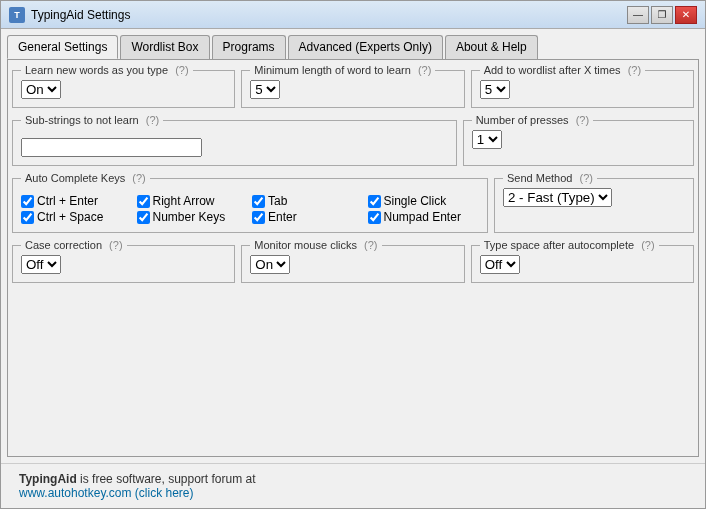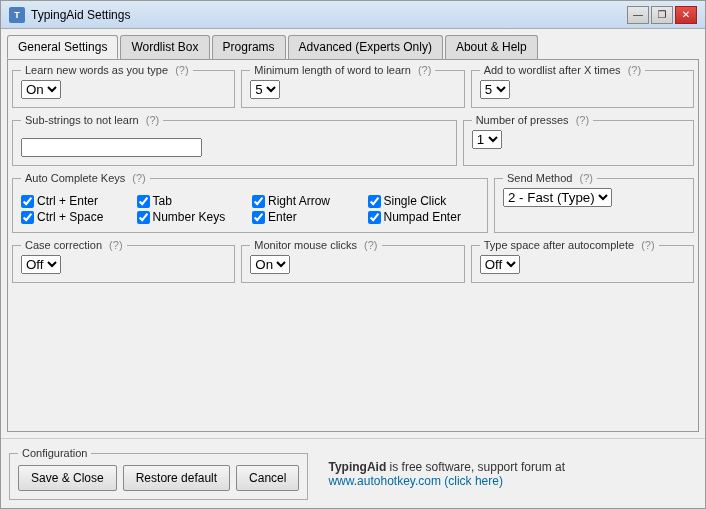--- a/index.html
+++ b/index.html
@@ -256,28 +256,28 @@
             <span>Auto Complete Keys</span>
             <span style="color:#888; margin-left:4px;">(?)</span>
           </legend>
           <div class="checkboxes-grid">
             <div class="checkbox-item">
               <input type="checkbox" checked="" style="">
               <span>Ctrl + Enter</span>
             </div>
             <div class="checkbox-item">
               <input type="checkbox" checked="" style="">
+              <span>Right Arrow</span>
+            </div>
+            <div class="checkbox-item">
+              <input type="checkbox" checked="" style="">
               <span>Tab</span>
             </div>
             <div class="checkbox-item">
               <input type="checkbox" checked="" style="">
-              <span>Right Arrow</span>
-            </div>
-            <div class="checkbox-item">
-              <input type="checkbox" checked="" style="">
               <span>Single Click</span>
             </div>
             <div class="checkbox-item">
               <input type="checkbox" checked="" style="">
               <span>Ctrl + Space</span>
             </div>
             <div class="checkbox-item">
               <input type="checkbox" checked="" style="">
               <span>Number Keys</span>
             </div>
@@ -331,26 +331,18 @@
           </select>
         </fieldset>
       </div>
 
       <div class="spacer"></div>
 
     </div>
   </div>
 
   <div class="footer">
-    <fieldset style="padding: 4px 8px 8px 8px;">
-      <legend>Configuration</legend>
-      <div style="display:flex; gap:6px; margin-top:2px;">
-        <button class="footer-btn">Save &amp; Close</button>
-        <button class="footer-btn">Restore default</button>
-        <button class="footer-btn">Cancel</button>
-      </div>
-    </fieldset>
     <div class="footer-text">
       <strong>TypingAid</strong><span> is free software, support forum at</span><br>
       <span class="footer-link">www.autohotkey.com (click here)</span>
     </div>
   </div>
 </div>
 
 </body></html>

